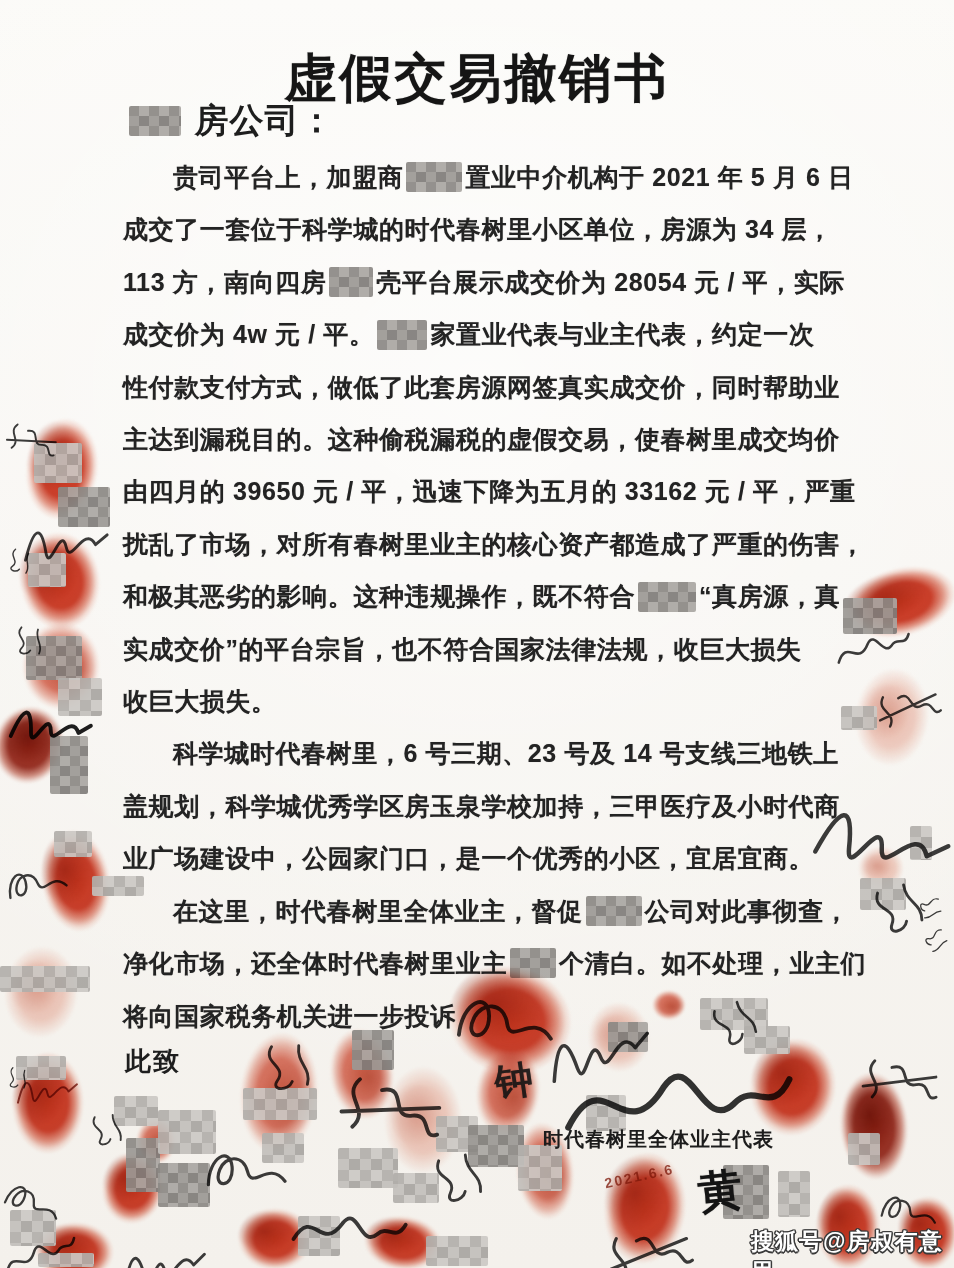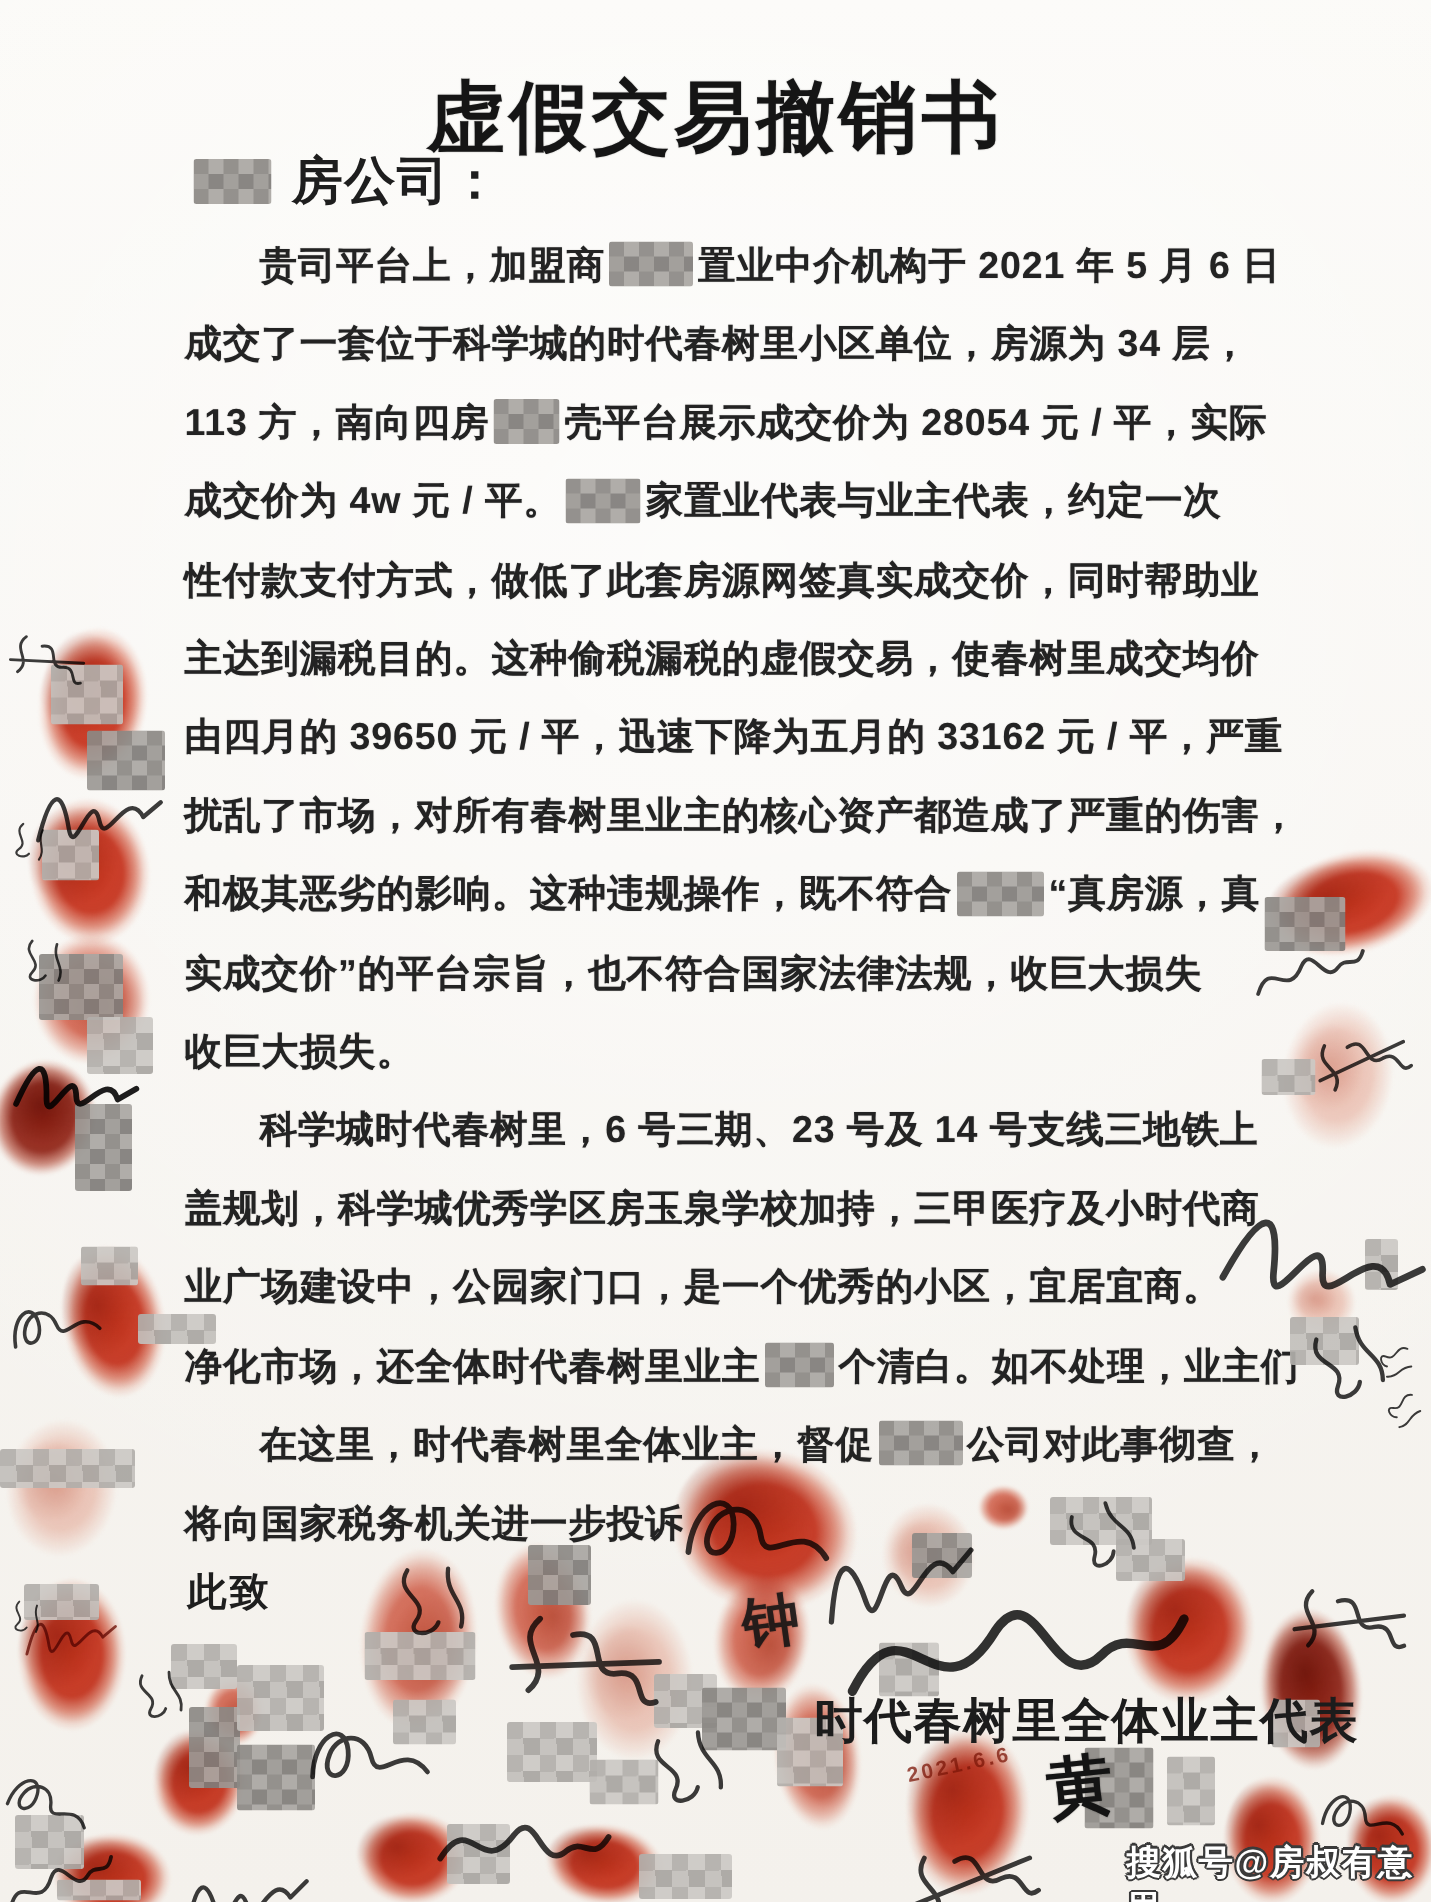--- a/index.html
+++ b/index.html
@@ -16,23 +16,23 @@
   .title{
     left:0;top:44px;width:954px;text-align:center;
     font-size:52px;font-weight:700;letter-spacing:3px;color:#151515;
     text-shadow:0 0 1px rgba(20,20,20,.4);
   }
   .salutation{left:126px;top:98px;font-size:34px;font-weight:600;letter-spacing:1px;}
   .bodywrap{left:123px;top:151px;width:716px;font-size:25px;font-weight:600;
     line-height:52.4px;letter-spacing:.6px;color:#232323;
     text-shadow:0 0 .8px rgba(35,35,35,.35);}
   .bline{white-space:nowrap;}
-  .bline.indent{text-indent:50px;text-align:right;}
+  .bline.indent{text-indent:50px;}
   .closing{left:125px;top:1044px;font-size:26px;font-weight:600;letter-spacing:2px;}
-  .sigline{left:543px;top:1126px;font-size:32px;font-weight:700;letter-spacing:1px;color:#1c1c1c;z-index:6;}
+  .sigline{left:543px;top:1126px;font-size:20px;font-weight:700;letter-spacing:1px;color:#1c1c1c;z-index:6;}
   .datestamp{left:604px;top:1168px;font-size:14px;font-weight:700;color:#7c1608;
     transform:rotate(-12deg);opacity:.75;z-index:4;letter-spacing:2px;}
   .hw{z-index:6;color:#141414;font-weight:700;text-shadow:0 0 1px rgba(0,0,0,.5);}
   .hw-huang{left:698px;top:1162px;font-size:44px;transform:rotate(-6deg);}
   .hw-zhong{left:495px;top:1056px;font-size:38px;transform:rotate(-8deg);opacity:.9;}
   .watermark{left:751px;top:1226px;font-size:23px;font-weight:700;letter-spacing:1px;
     color:#ffffff;z-index:10;
     text-shadow:1.5px 0 0 #3a3a3a,-1.5px 0 0 #3a3a3a,0 1.5px 0 #3a3a3a,0 -1.5px 0 #3a3a3a,
       1px 1px 0 #3a3a3a,-1px -1px 0 #3a3a3a,1px -1px 0 #3a3a3a,-1px 1px 0 #3a3a3a;}
   
@@ -79,22 +79,22 @@
       <div class="bline"><span>性付款支付方式，做低了此套房源网签真实成交价，同时帮助业</span></div>
       <div class="bline"><span>主达到漏税目的。这种偷税漏税的虚假交易，使春树里成交均价</span></div>
       <div class="bline"><span>由四月的 39650 元 / 平，迅速下降为五月的 33162 元 / 平，严重</span></div>
       <div class="bline"><span>扰乱了市场，对所有春树里业主的核心资产都造成了严重的伤害，</span></div>
       <div class="bline"><span>和极其恶劣的影响。这种违规操作，既不符合</span><span class="mz dk inline-mz" style="width: 58px;"></span><span>“真房源，真</span></div>
       <div class="bline"><span>实成交价”的平台宗旨，也不符合国家法律法规，收巨大损失</span></div>
       <div class="bline"><span>收巨大损失。</span></div>
       <div class="bline indent"><span>科学城时代春树里，6 号三期、23 号及 14 号支线三地铁上</span></div>
       <div class="bline"><span>盖规划，科学城优秀学区房玉泉学校加持，三甲医疗及小时代商</span></div>
       <div class="bline"><span>业广场建设中，公园家门口，是一个优秀的小区，宜居宜商。</span></div>
+      <div class="bline indent"><span>在这里，时代春树里全体业主，督促</span><span class="mz dk inline-mz" style="width: 56px;"></span><span>公司对此事彻查，</span></div>
       <div class="bline"><span>净化市场，还全体时代春树里业主</span><span class="mz dk inline-mz" style="width: 46px;"></span><span>个清白。如不处理，业主们</span></div>
-      <div class="bline indent"><span>在这里，时代春树里全体业主，督促</span><span class="mz dk inline-mz" style="width: 56px;"></span><span>公司对此事彻查，</span></div>
       <div class="bline"><span>将向国家税务机关进一步投诉</span></div>
     </div>
   <div class="txt closing">此致</div>
   <div class="txt sigline">时代春树里全体业主代表</div>
   <div class="txt datestamp">2021.6.6</div>
   <div class="txt hw hw-huang">黄</div>
   <div class="txt hw hw-zhong">钟</div>
   <div class="txt watermark">搜狐号@房叔有意思</div>
 <div class="fp fp-s" style="left: 26px; top: 418px; width: 72px; height: 102px; transform: rotate(8deg); border-radius: 48% 52% 55% 45% / 52% 48% 45% 55%;"></div>
     <div class="fp fp-s" style="left: 20px; top: 532px; width: 80px; height: 98px; transform: rotate(-6deg); border-radius: 55% 45% 50% 50% / 45% 55% 52% 48%;"></div>

